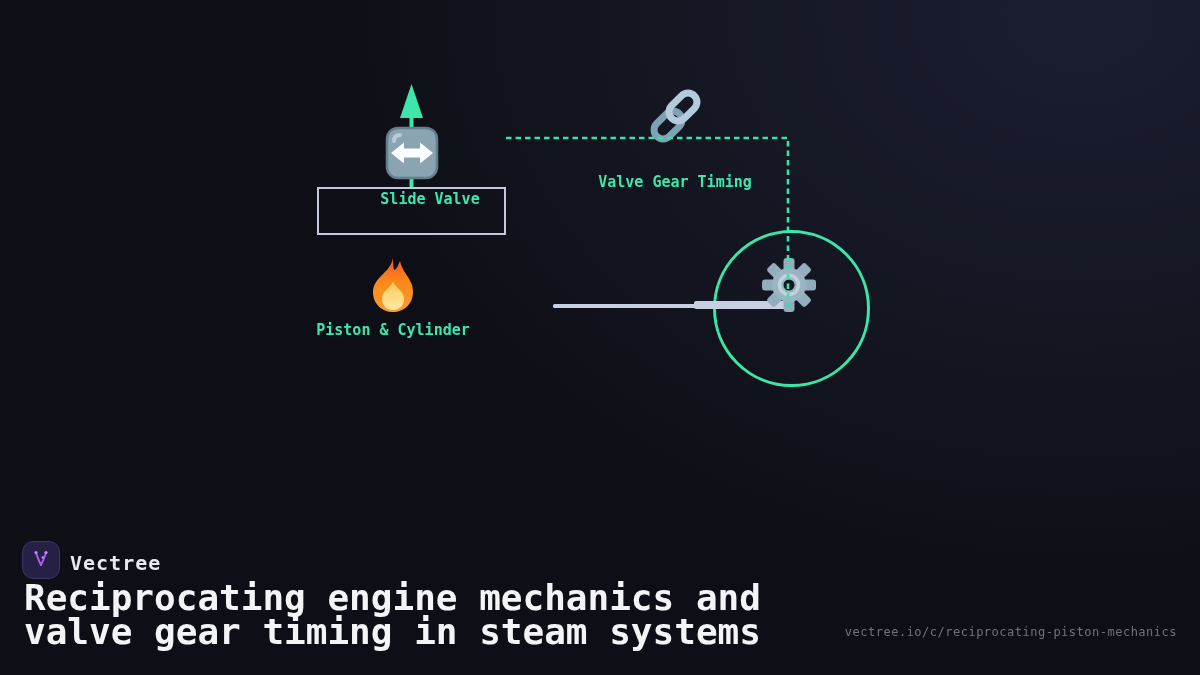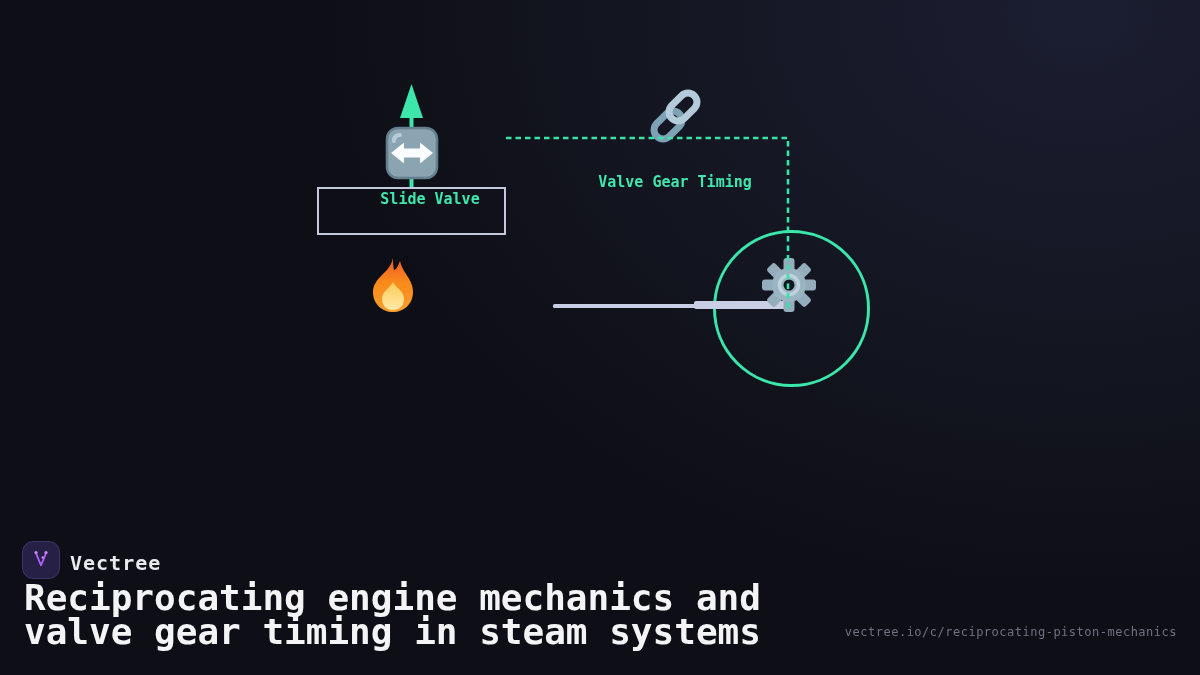--- a/index.html
+++ b/index.html
@@ -80,20 +80,21 @@
         <stop offset="1" stop-color="#f79e2d"></stop>
       </linearGradient>
       <linearGradient id="fig" x1="0" y1="0" x2="0" y2="1">
         <stop offset="0" stop-color="#ffca55"></stop>
         <stop offset="1" stop-color="#ffe9a8"></stop>
       </linearGradient>
     </defs>
     <path d="M25 1 C23 10 18 14 13 19 C8 24 5 29 5 35 C5 47 14 55 25 55 C36 55 45 47 45 35 C45 28 42 23 38 17 C36 14 33 9 32 4 C30 9 28 13 26 13 C25 9 25 5 25 1 Z" fill="url(#fg)"></path>
     <path d="M25 25 C22 31 14 34 14 42 C14 49 19 53 25 53 C31 53 36 49 36 42 C36 34 28 31 25 25 Z" fill="url(#fig)"></path>
   </svg>
+  <div class="node-label" style="left:293px;top:321px;width:200px;">Piston &amp; Cylinder</div>
 
   <svg class="abs" style="left:648px;top:88px;" width="56" height="56" viewBox="0 0 56 56">
     <g transform="translate(20,37) rotate(45)">
       <rect x="-9" y="-16" width="18" height="32" rx="9" fill="none" stroke="#7da1b5" stroke-width="7"></rect>
     </g>
     <g transform="translate(35,19) rotate(45)">
       <rect x="-9" y="-16" width="18" height="32" rx="9" fill="none" stroke="#b3cbda" stroke-width="7"></rect>
     </g>
   </svg>
   <div class="node-label" style="left:575px;top:153px;width:200px;margin-top:20px;">Valve Gear Timing</div>

